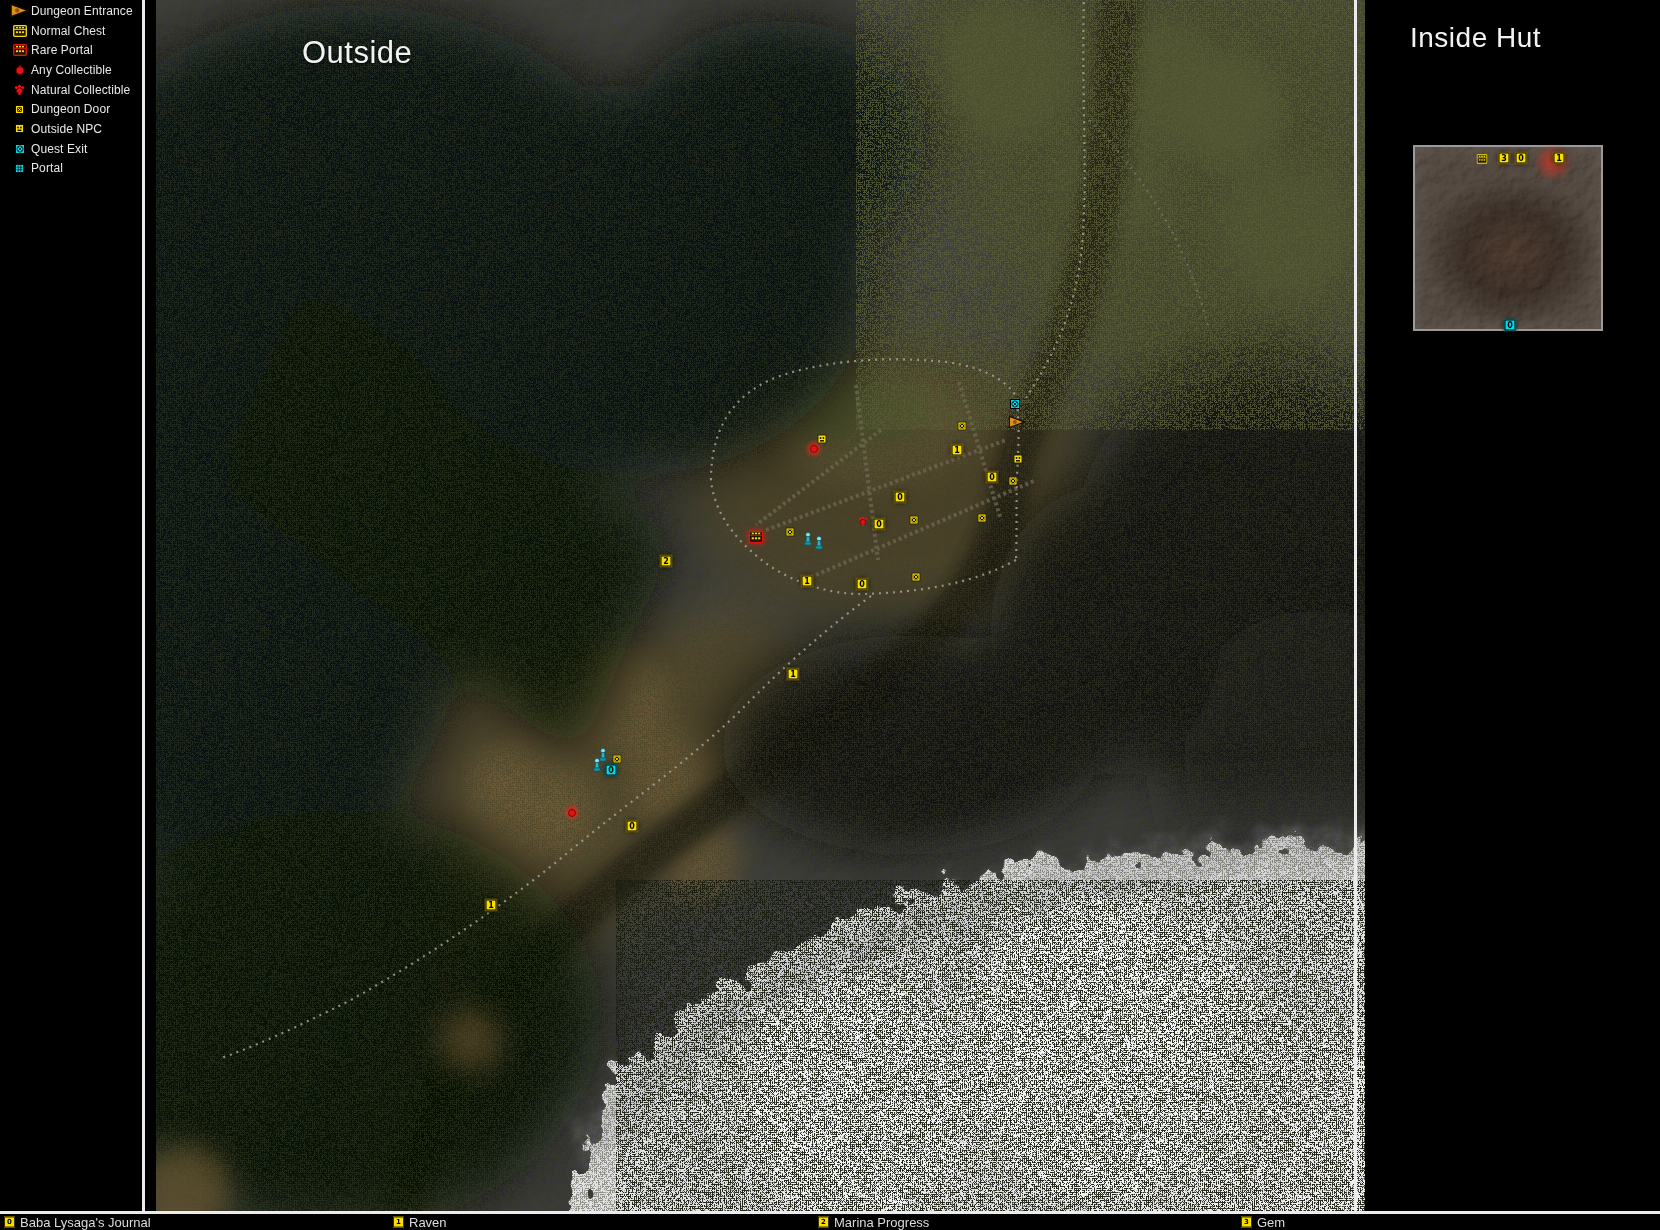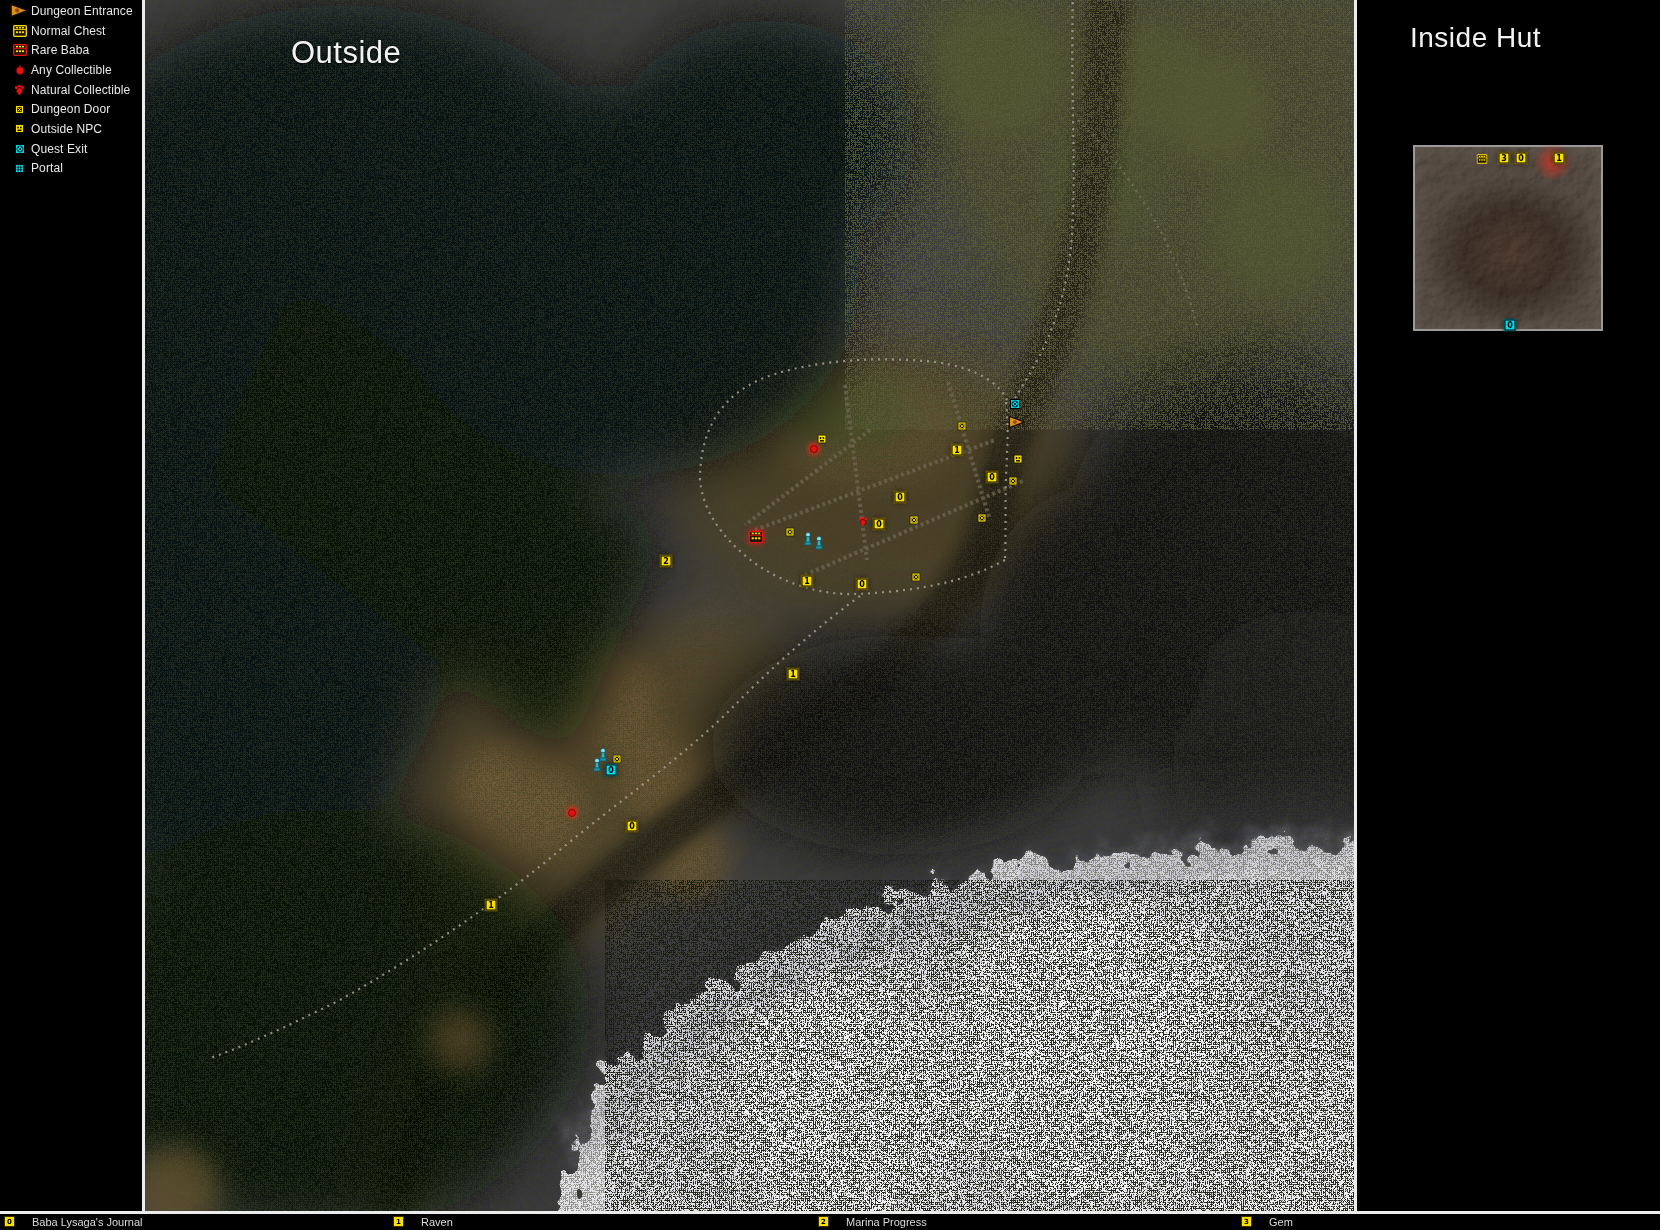--- a/index.html
+++ b/index.html
@@ -7,21 +7,21 @@
   #stage{position:absolute;left:0;top:0;width:1660px;height:1230px;background:#000;}
 
   
   #legend{position:absolute;left:0;top:1px;width:119px;z-index:10;}
   .lg-row{height:19.7px;display:flex;align-items:center;padding-left:8px;}
   .lg-ic{width:23px;display:flex;justify-content:center;align-items:center;flex:0 0 23px;}
   .lg-label{color:#e8e8e8;font-size:12px;white-space:nowrap;letter-spacing:.1px;}
   .lg-ic svg{display:block;}
 
   
-  #outside-map{position:absolute;left:145px;top:0;width:1209px;height:1211px;background:#161616;overflow:hidden;}
+  #outside-map{position:absolute;left:156px;top:0;width:1209px;height:1211px;background:#161616;overflow:hidden;}
   #terrain{position:absolute;left:0;top:0;}
   .map-title{position:absolute;color:#f2f2f2;font-size:31px;font-weight:400;letter-spacing:.5px;z-index:6;text-shadow:0 1px 3px rgba(0,0,0,.8);}
   #outside-title{left:146px;top:35px;}
 
   
   .vborder,.hborder{position:absolute;background:#ececec;z-index:8;}
   #b-left{left:142px;top:0;width:2.5px;height:1211px;}
   #b-right{left:1354px;top:0;width:3px;height:1211px;}
   #b-sep{left:0;top:1211px;width:1660px;height:2.5px;}
 
@@ -45,21 +45,21 @@
        radial-gradient(closest-side at 52% 58%, rgba(82,44,22,.55) 0%, rgba(30,16,8,.75) 55%, rgba(112,102,92,.45) 100%),
        #221710;
      box-shadow:inset 0 0 22px rgba(150,140,128,.35);z-index:4;}
   #hut-noise{position:absolute;left:0;top:0;opacity:.4;}
 
   
   #footer-bar{position:absolute;left:0;top:1213.5px;width:1660px;height:16.5px;background:#000;z-index:11;}
   .ft-item{position:absolute;top:50%;transform:translateY(-50%);display:flex;align-items:center;gap:5px;}
   .ft-num{width:9px;height:9px;background:#f8df00;border:1px solid #3a3000;box-sizing:content-box;
      font:bold 7px "DejaVu Sans",sans-serif;color:#000;display:flex;align-items:center;justify-content:center;}
-  .ft-label{color:#dcdcdc;font-size:11px;white-space:nowrap;margin-left:12px;}
+  .ft-label{color:#dcdcdc;font-size:13px;white-space:nowrap;}
 </style>
 </head>
 <body>
 
 <div id="stage">
 
   <div id="legend">
       <div class="lg-row">
         <span class="lg-ic">
           <svg viewBox="0 0 20 16" width="19" height="15">
@@ -90,21 +90,21 @@
             <rect x="0.7" y="0.7" width="12.6" height="10.6" rx="1" fill="#241600" stroke="#e51212" stroke-width="1.3"></rect>
             <line x1="1" y1="4.4" x2="13" y2="4.4" stroke="#e51212" stroke-width="0.9"></line>
             <rect x="3" y="1.9" width="2" height="1.5" fill="#f8df00"></rect>
             <rect x="6" y="1.9" width="2" height="1.5" fill="#f8df00"></rect>
             <rect x="9" y="1.9" width="2" height="1.5" fill="#f8df00"></rect>
             <rect x="3" y="6.3" width="2" height="1.8" fill="#f8df00"></rect>
             <rect x="6" y="6.3" width="2" height="1.8" fill="#f8df00"></rect>
             <rect x="9" y="6.3" width="2" height="1.8" fill="#f8df00"></rect>
           </svg>
         </span>
-        <span class="lg-label">Rare Baba</span>
+        <span class="lg-label">Rare Portal</span>
       </div>
       <div class="lg-row">
         <span class="lg-ic">
           <svg viewBox="0 0 10 11" width="10" height="11">
             <circle cx="5" cy="3" r="1.6" fill="#e51212"></circle>
             <circle cx="5" cy="6.6" r="3.9" fill="#e51212" stroke="#5a0000" stroke-width="0.8"></circle>
           </svg>
         </span>
         <span class="lg-label">Any Collectible</span>
       </div>

